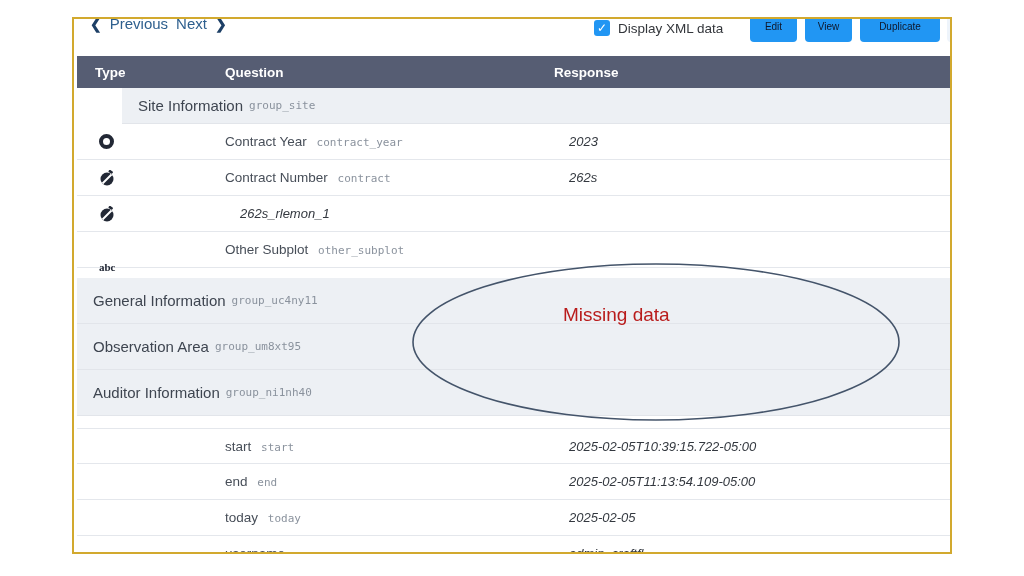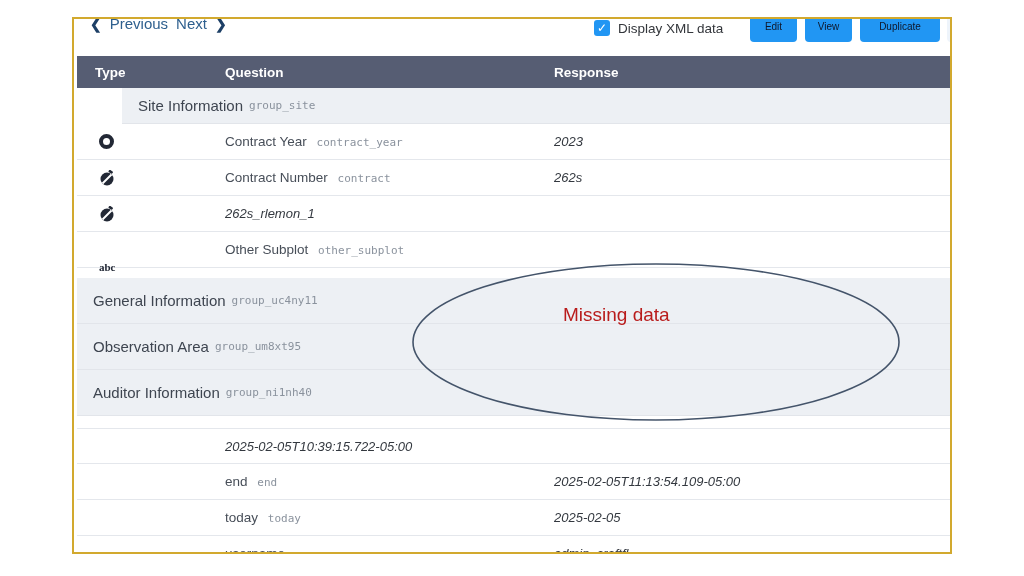--- a/index.html
+++ b/index.html
@@ -35,21 +35,21 @@
   .thead { height:32px; background:#565d73; display:flex; align-items:center;
            color:#ffffff; font-weight:bold; font-size:13.5px; }
   .col-type { width:148px; padding-left:18px; }
   .col-q    { width:329px; }
   .col-r    { flex:1; }
 
   .row { display:flex; align-items:center; height:36px; background:#ffffff;
          border-bottom:1px solid #e4e7ec; font-size:13.5px; }
   .row .cell-type { width:148px; padding-left:22px; display:flex; align-items:center; }
   .row .cell-q { width:329px; color:#474e58; }
-  .row .cell-r { flex:1; font-style:italic; color:#33383f; font-size:13px; }
+  .row .cell-r { flex:1; font-style:italic; color:#33383f; font-size:13px;margin-left:15px; }
   .code { font-family:"DejaVu Sans Mono", monospace; font-size:11px; color:#8a929d; margin-left:6px; }
 
   .group-row { height:46px; background:#edf0f4; border-bottom:1px solid #e2e5ea;
                display:flex; align-items:center; padding-left:16px;
                font-size:15px; color:#3e4550; }
   .group-row.sm { height:36px;margin-left:45px; }
   .gap { height:10px; background:#ffffff; }
   .gap.lg { height:12px; }
   .bt { border-top:1px solid #e4e7ec; }
 
@@ -158,20 +158,24 @@
     </div>
     <div class="group-row">
       <span>Auditor Information</span>
       <span class="code">group_ni1nh40</span>
     </div>
 
     <div class="gap lg"></div>
 
     <div class="row bt">
       <div class="cell-type"></div>
+      <div class="cell-q">
+        <span>start</span>
+        <span class="code">start</span>
+      </div>
       <div class="cell-r">2025-02-05T10:39:15.722-05:00</div>
     </div>
     <div class="row">
       <div class="cell-type"></div>
       <div class="cell-q">
         <span>end</span>
         <span class="code">end</span>
       </div>
       <div class="cell-r">2025-02-05T11:13:54.109-05:00</div>
     </div>

